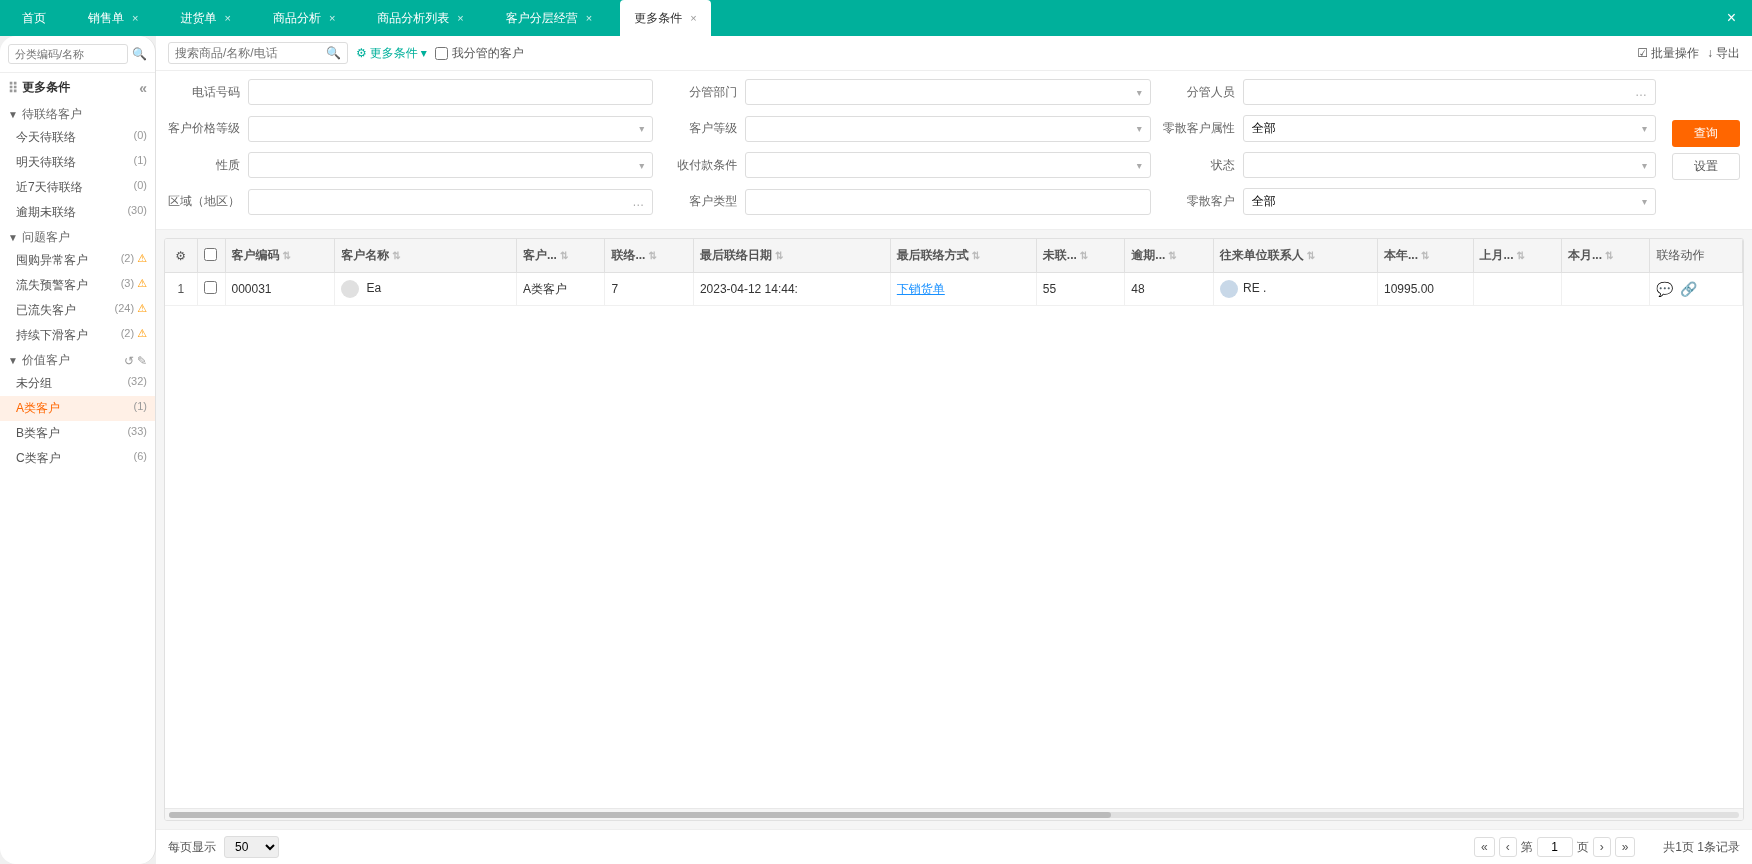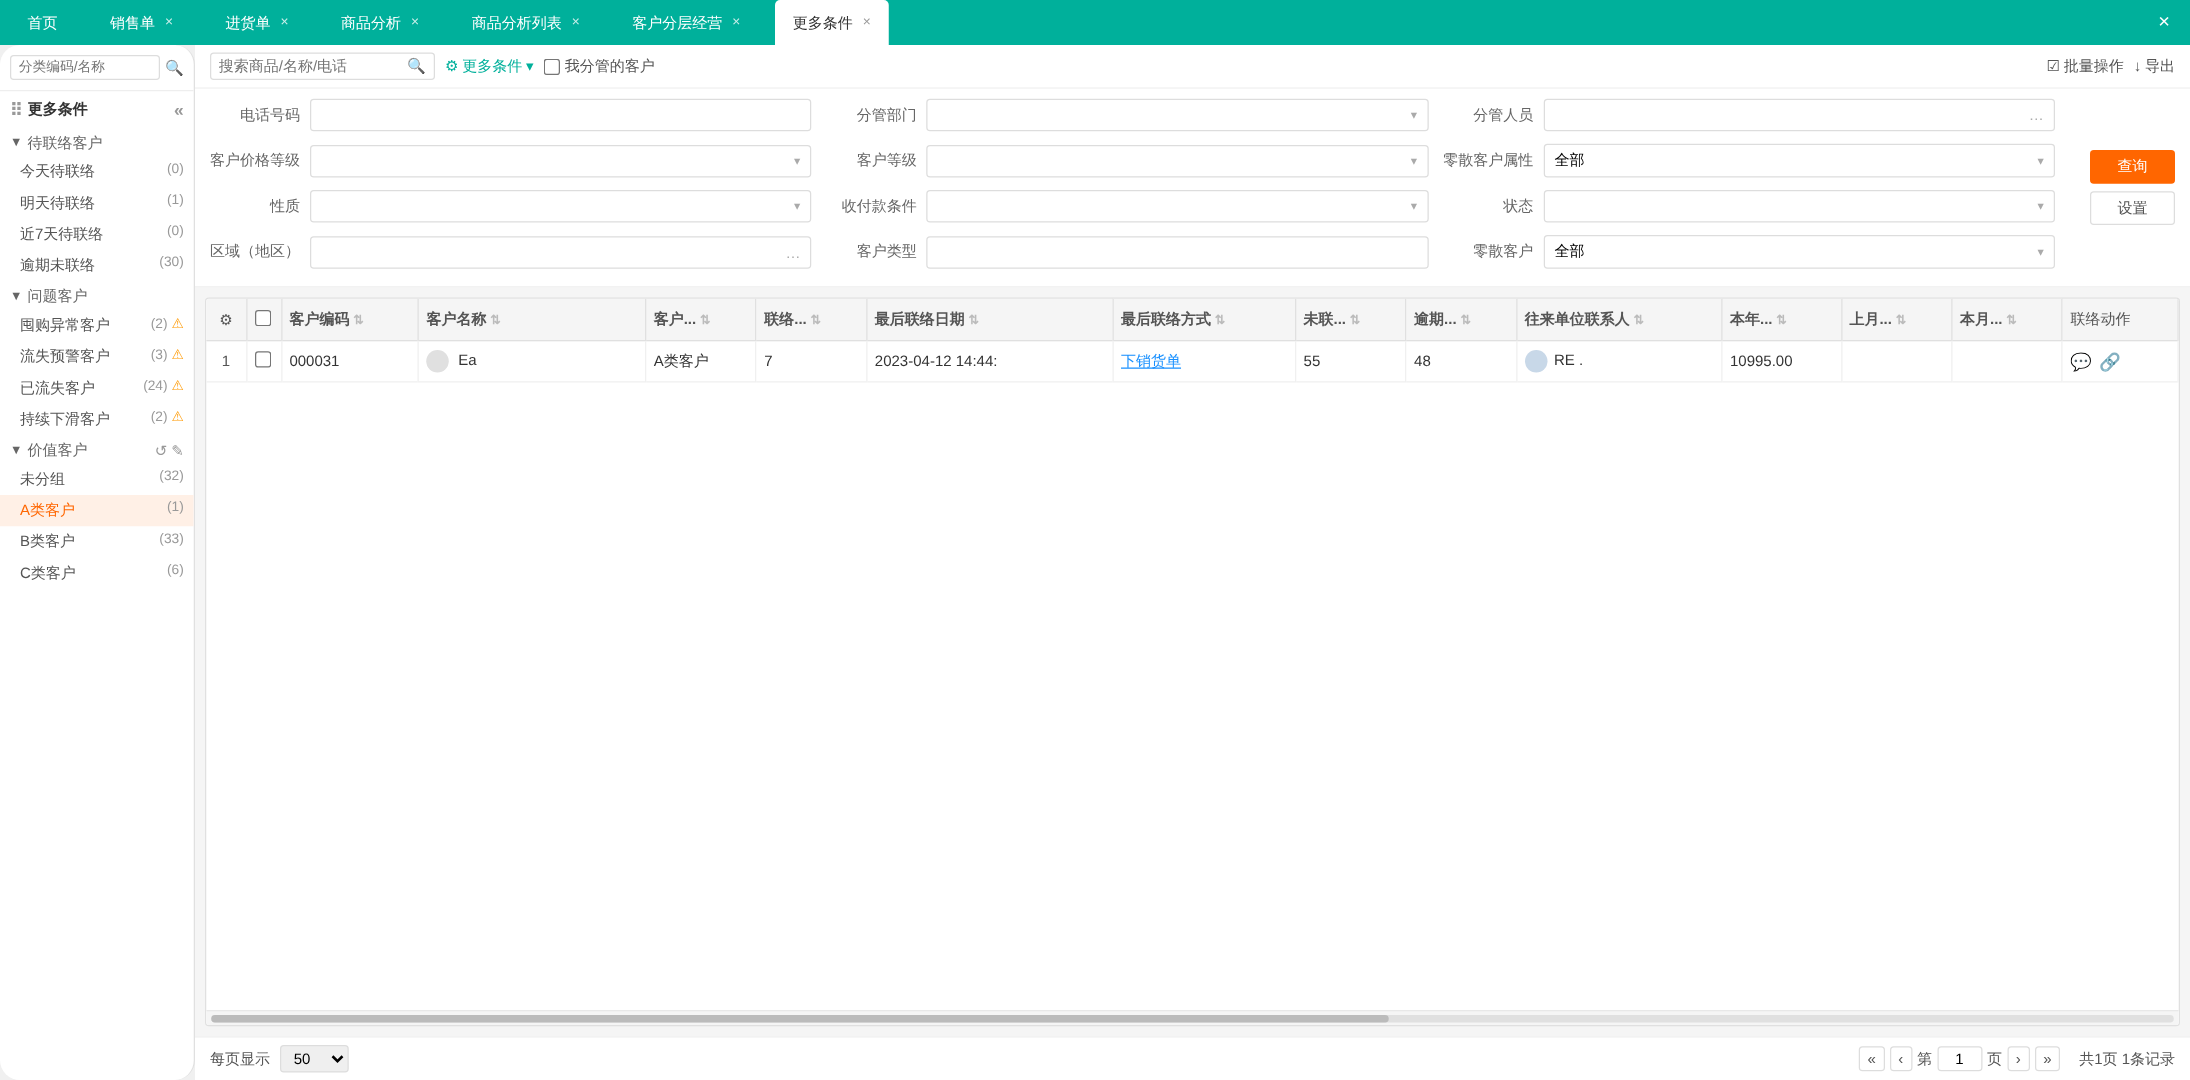--- a/index.html
+++ b/index.html
@@ -500,21 +500,21 @@
         <span>☑</span>
         <span>批量操作</span>
       </div>
       <div class="btn-export">
         <span>↓</span>
         <span>导出</span>
       </div>
     </div>
 
     <div class="filter-form">
-      <div style="display:flex;gap:12px;align-items:stretch;">
+      <div style="display:flex;gap:0;align-items:stretch;">
 
         <div style="flex:1;display:flex;flex-direction:column;gap:4px;">
 
           <div class="filter-row">
             <div class="filter-field">
               <span class="filter-label">电话号码</span>
               <div class="filter-control" style="flex:1;margin-right:12px;">
                 <span style="color:#bbb;"></span>
               </div>
             </div>
@@ -754,17 +754,17 @@
         <option>200</option>
       </select>
       <div class="page-nav">
         <button class="btn">«</button>
         <button class="btn">‹</button>
         <span>第</span>
         <input class="page-input" type="text" value="1" style="">
         <span>页</span>
         <button class="btn">›</button>
         <button class="btn">»</button>
-        <span style="margin-left:11px;">共1页 1条记录</span>
+        <span style="margin-left:24px;">共1页 1条记录</span>
       </div>
     </div>
   </div>
 </div>
 
 </body></html>

